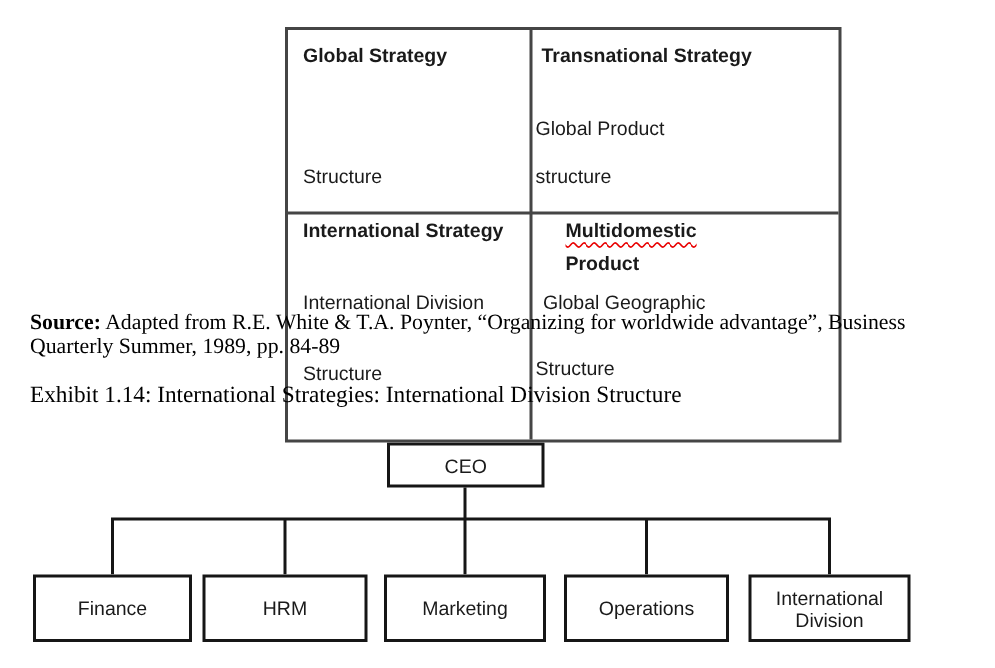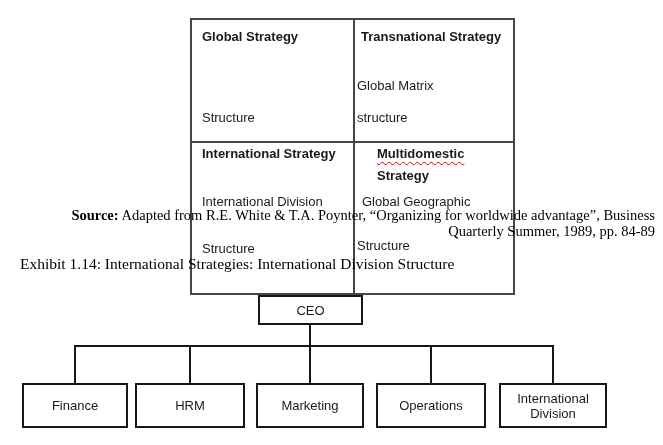--- a/index.html
+++ b/index.html
@@ -9,42 +9,42 @@
     background: #ffffff;
     font-family: "Liberation Sans", "DejaVu Sans", sans-serif;
     color: #1a1a1a;
     overflow: hidden;
   }
   .abs { position: absolute; }
 
   
   .matrix {
     left: 190px; top: 18px;
-    width: 325px; height: 277px;
+    width: 371px; height: 277px;
     border: 2px solid #454545;
     box-sizing: border-box;
   }
   .matrix .v-div { position: absolute; left: 161px; top: 0; width: 2px; height: 100%; background: #454545; }
   .matrix .h-div { position: absolute; left: 0; top: 121px; width: 100%; height: 2px; background: #454545; }
   .mtext { position: absolute; font-size: 13px; line-height: 16px; white-space: nowrap; }
   .mhead { font-weight: bold; line-height: 22px; }
   .wraphead { white-space: normal; width: 145px; }
   .squiggle {
     text-decoration-line: underline;
     text-decoration-style: wavy;
     text-decoration-color: #e80000;
     text-decoration-thickness: 1px;
     text-underline-offset: 3px;
   }
 
   
   .source-note {
     left: 20px; top: 207px; width: 635px;
     font-family: "Liberation Serif", "DejaVu Serif", serif;
-    font-size: 14.5px; line-height: 16px; color: #000; text-align: right;
+    font-size: 14.5px; line-height: 16px; color: #000;
   }
   .source-label { font-weight: bold; }
   .exhibit-caption {
     left: 20px; top: 255px; width: 640px;
     font-family: "Liberation Serif", "DejaVu Serif", serif;
     font-size: 15.5px; font-weight: normal; color: #000;
     white-space: nowrap;
   }
 
   
@@ -78,30 +78,30 @@
 <div class="canvas">
 
   <div class="abs matrix">
     <div class="v-div"></div>
     <div class="h-div"></div>
 
     <div class="mtext mhead" style="left:10px; top:6px;">Global Strategy</div>
     <div class="mtext" style="left:10px; top:90px;">Structure</div>
 
     <div class="mtext mhead wraphead" style="left:169px; top:6px;">Transnational Strategy</div>
-    <div class="mtext" style="left:165px; top:58px;">Global Matrix</div>
+    <div class="mtext" style="left:165px; top:58px;">Global Product</div>
     <div class="mtext" style="left:165px; top:90px;">structure</div>
 
     <div class="mtext mhead" style="left:10px; top:123px;">International Strategy</div>
     <div class="mtext" style="left:10px; top:174px;">International Division</div>
     <div class="mtext" style="left:10px; top:221px;">Structure</div>
 
     <div class="mtext mhead" style="left:165px; top:123px;margin-left:20px;">
       <span class="squiggle">Multidomestic</span><br>
-      <span>Strategy</span>
+      <span>Product</span>
     </div>
     <div class="mtext" style="left:170px; top:174px;">Global Geographic</div>
     <div class="mtext" style="left:165px; top:218px;">Structure</div>
   </div>
 
   <div class="abs source-note">
     <span class="source-label">Source:</span>
     <span>Adapted from R.E. White &amp; T.A. Poynter, “Organizing for worldwide advantage”, Business</span><br>
     <span>Quarterly Summer, 1989, pp. 84-89</span>
   </div>

